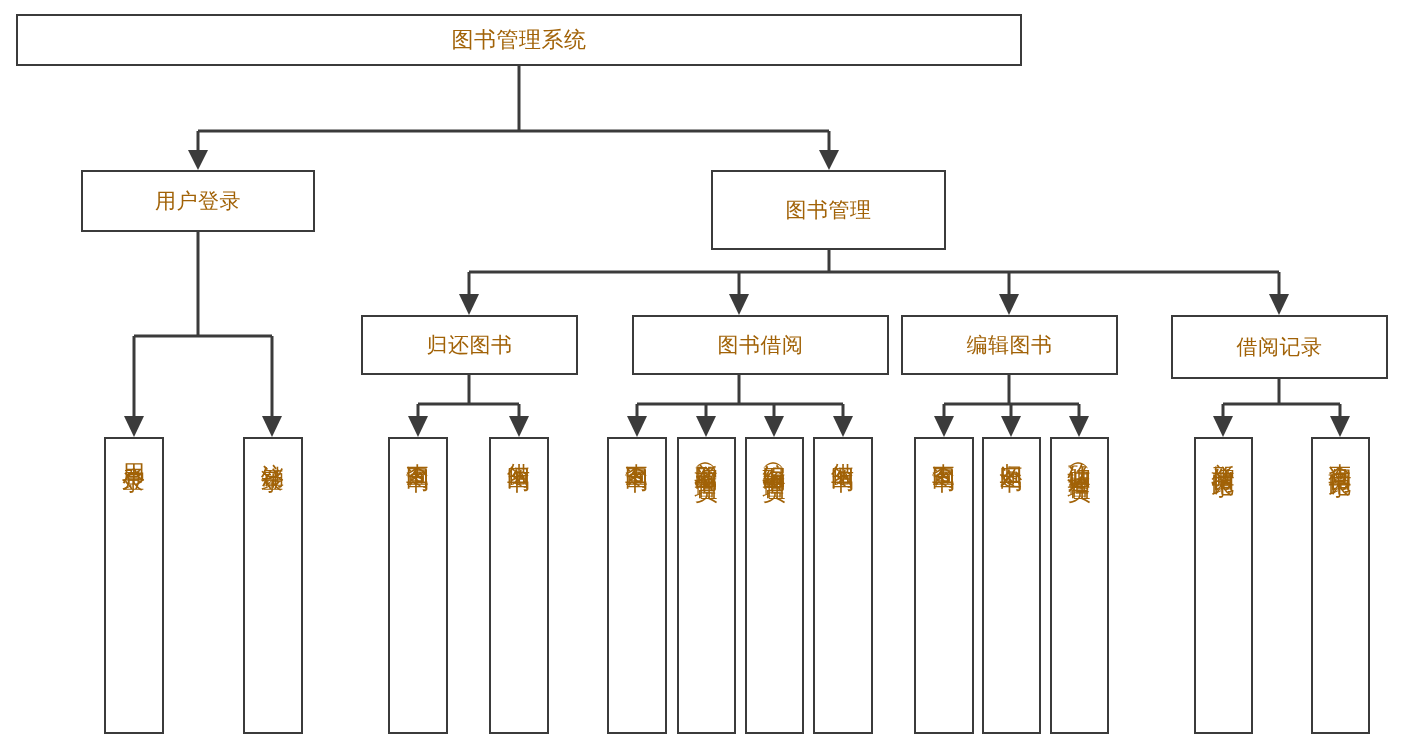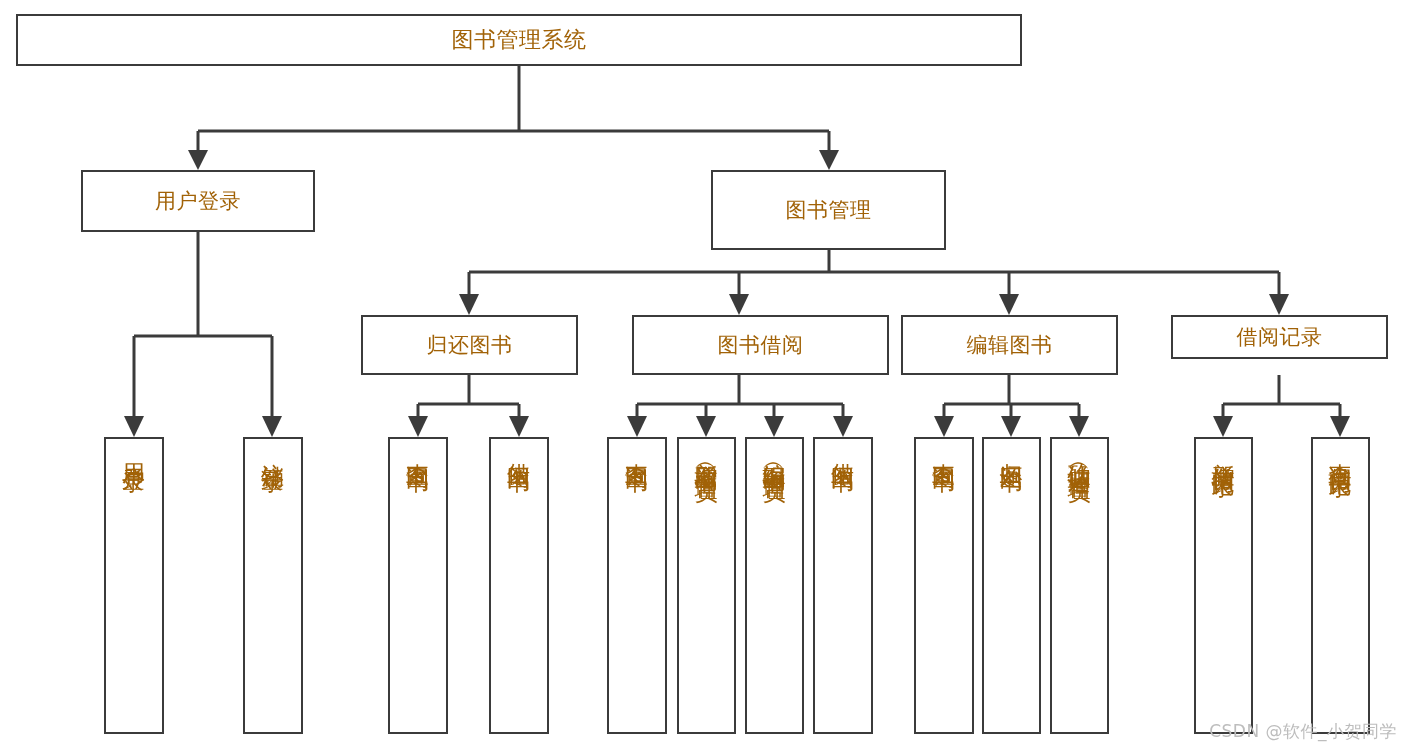--- a/index.html
+++ b/index.html
@@ -133,21 +133,21 @@
 
   <div class="node h" style="left:361px;top:315px;width:217px;height:60px;">
     <span class="lbl">归还图书</span>
   </div>
   <div class="node h" style="left:632px;top:315px;width:257px;height:60px;">
     <span class="lbl">图书借阅</span>
   </div>
   <div class="node h" style="left:901px;top:315px;width:217px;height:60px;">
     <span class="lbl">编辑图书</span>
   </div>
-  <div class="node h" style="left:1171px;top:315px;width:217px;height:44px;">
+  <div class="node h" style="left:1171px;top:315px;width:217px;height:64px;">
     <span class="lbl">借阅记录</span>
   </div>
 
   <div class="node v" style="left:104px;top:437px;width:60px;height:297px;">
     <span class="lbl">用户登录</span>
   </div>
   <div class="node v" style="left:243px;top:437px;width:60px;height:297px;">
     <span class="lbl">注销登录</span>
   </div>
 
@@ -181,14 +181,13 @@
     <span class="lbl">确认归还（管理员）</span>
   </div>
 
   <div class="node v" style="left:1194px;top:437px;width:59px;height:297px;">
     <span class="lbl">新增借阅记录</span>
   </div>
   <div class="node v" style="left:1311px;top:437px;width:59px;height:297px;">
     <span class="lbl">查询借阅记录</span>
   </div>
 
-  <div id="watermark">CSDN @软件_小贺同学</div>
 </div>
 
 </body></html>

